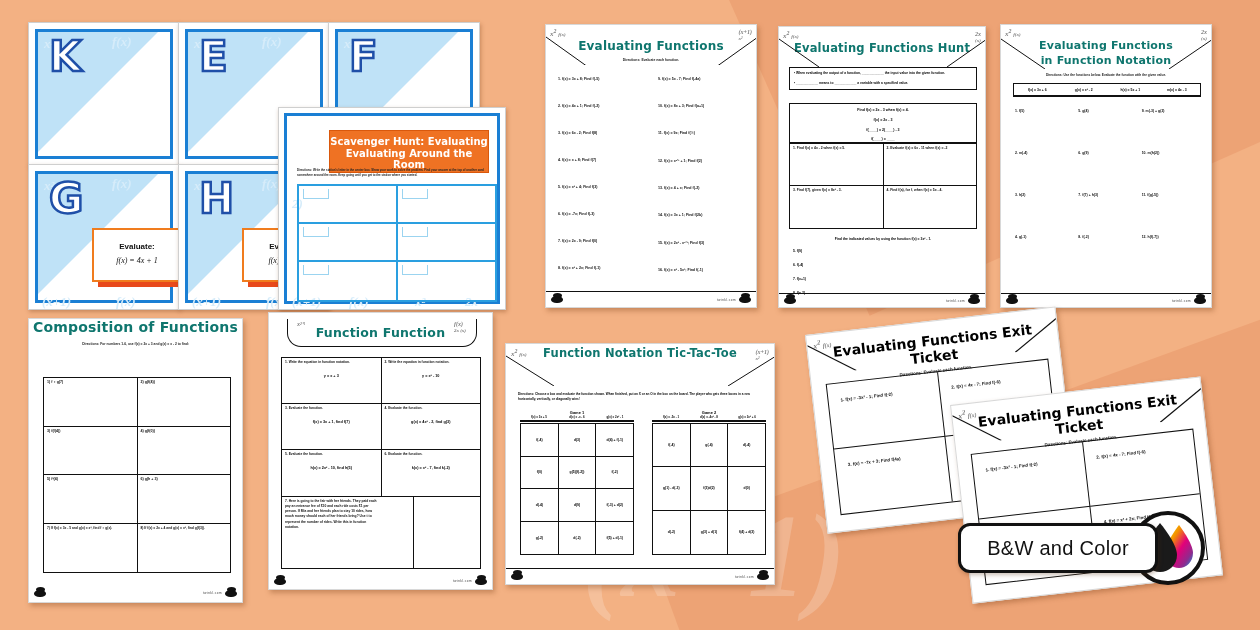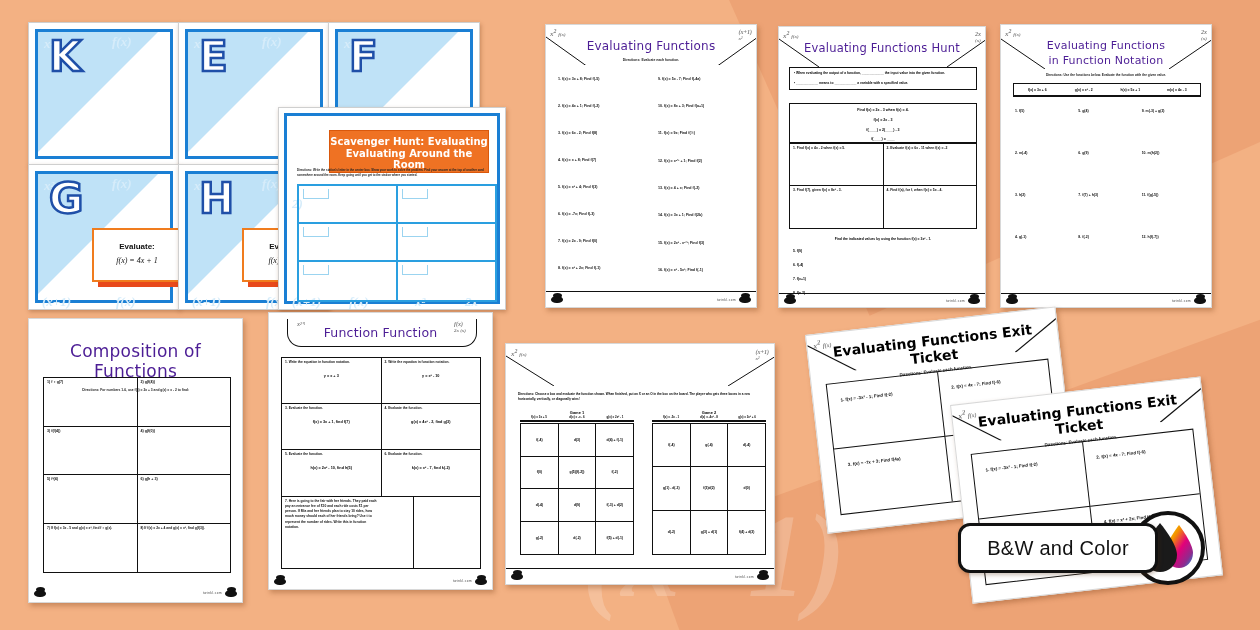--- a/index.html
+++ b/index.html
@@ -46,21 +46,21 @@
   }
   .sheet .paper-inner{ position:absolute; inset:0; }
 
   
   .corner-doodle{
     position:absolute; font-family:"Liberation Serif", serif;
     font-style:italic; color:#7d7d7d; font-weight:700;
     line-height:1;
   }
   .ws-title{
-    text-align:center; font-weight:400; color:#4c1d95;
+    text-align:center; font-weight:700; color:#0f766e;
     font-family:"DejaVu Sans", sans-serif;
     letter-spacing:.2px;
   }
   .ws-dir{
     text-align:center; color:#222; font-weight:700;
   }
 
   .prob{ color:#111; font-weight:700; }
 
   .grid-box{ border:1px solid #111; }
@@ -411,21 +411,21 @@
       <div style="display:flex;align-items:center;gap:3px;">
         <span class="foot-txt">twinkl.com</span>
         <div class="logo-blob"></div>
       </div>
     </div>
   </div>
 </div>
 
 <div class="sheet" style="left:28px;top:318px;width:215px;height:285px;">
   <div class="paper-inner">
-    <div class="ws-title" style="margin-top:22px;font-size:17px;">Composition of Functions</div>
+    <div class="ws-title" style="font-size:14px;">Composition of Functions</div>
     <div class="ws-dir" style="margin-top:7px;font-size:3.3px;">Directions: For numbers 1-6, use f(x) = 2x + 3 and g(x) = x - 2 to find:</div>
 
     <div class="grid-box" style="position:absolute;left:14px;top:58px;width:188px;height:196px;">
       <div class="r" style="height:25%;">
         <div class="c">
             <span class="cell-lbl" style="font-size:3.6px;">1) f ∘ g(7)</span>
           </div>
         <div class="c">
             <span class="cell-lbl" style="font-size:3.6px;">2) g(f(4))</span>
           </div>
@@ -523,20 +523,21 @@
 </div>
 
 <div class="sheet" style="left:505px;top:343px;width:270px;height:242px;">
   <div class="paper-inner">
     <div class="corner-doodle" style="left:5px;top:5px;font-size:7px;">x<sup>2</sup> <span style="font-size:5px;">f(x)</span></div>
     <div class="corner-doodle" style="right:5px;top:5px;font-size:6px;">(x+1)<br><span style="font-size:5px;">x²</span></div>
     <svg width="270" height="42" style="position:absolute;left:0;top:0;">
       <line x1="0" y1="12" x2="48" y2="42" stroke="#111" stroke-width="1"></line>
       <line x1="270" y1="12" x2="222" y2="42" stroke="#111" stroke-width="1"></line>
     </svg>
+    <div class="ws-title" style="margin-top:2px;font-size:11.5px;">Function Notation Tic-Tac-Toe</div>
     <div style="position:absolute;left:12px;top:48px;width:246px;font-size:3.1px;font-weight:700;line-height:1.7;">Directions: Choose a box and evaluate the function shown. When finished, put an X or an O in the box on the board. The player who gets three boxes in a row horizontally, vertically, or diagonally wins!</div>
 
     <div style="position:absolute;left:14px;top:66px;width:114px;">
       <div style="text-align:center;font-size:4px;font-weight:700;">Game 1</div>
       <div style="display:flex;border-bottom:2px solid #111;padding-bottom:1px;">
         <div style="flex:1;text-align:center;font-size:2.9px;font-weight:700;">f(x) = 3x + 5</div>
         <div style="flex:1;text-align:center;font-size:2.9px;font-weight:700;">d(x) = -x - 6</div>
         <div style="flex:1;text-align:center;font-size:2.9px;font-weight:700;">g(x) = 2x² - 1</div>
       </div>
       <div class="grid-box" style="height:132px;margin-top:1px;">

